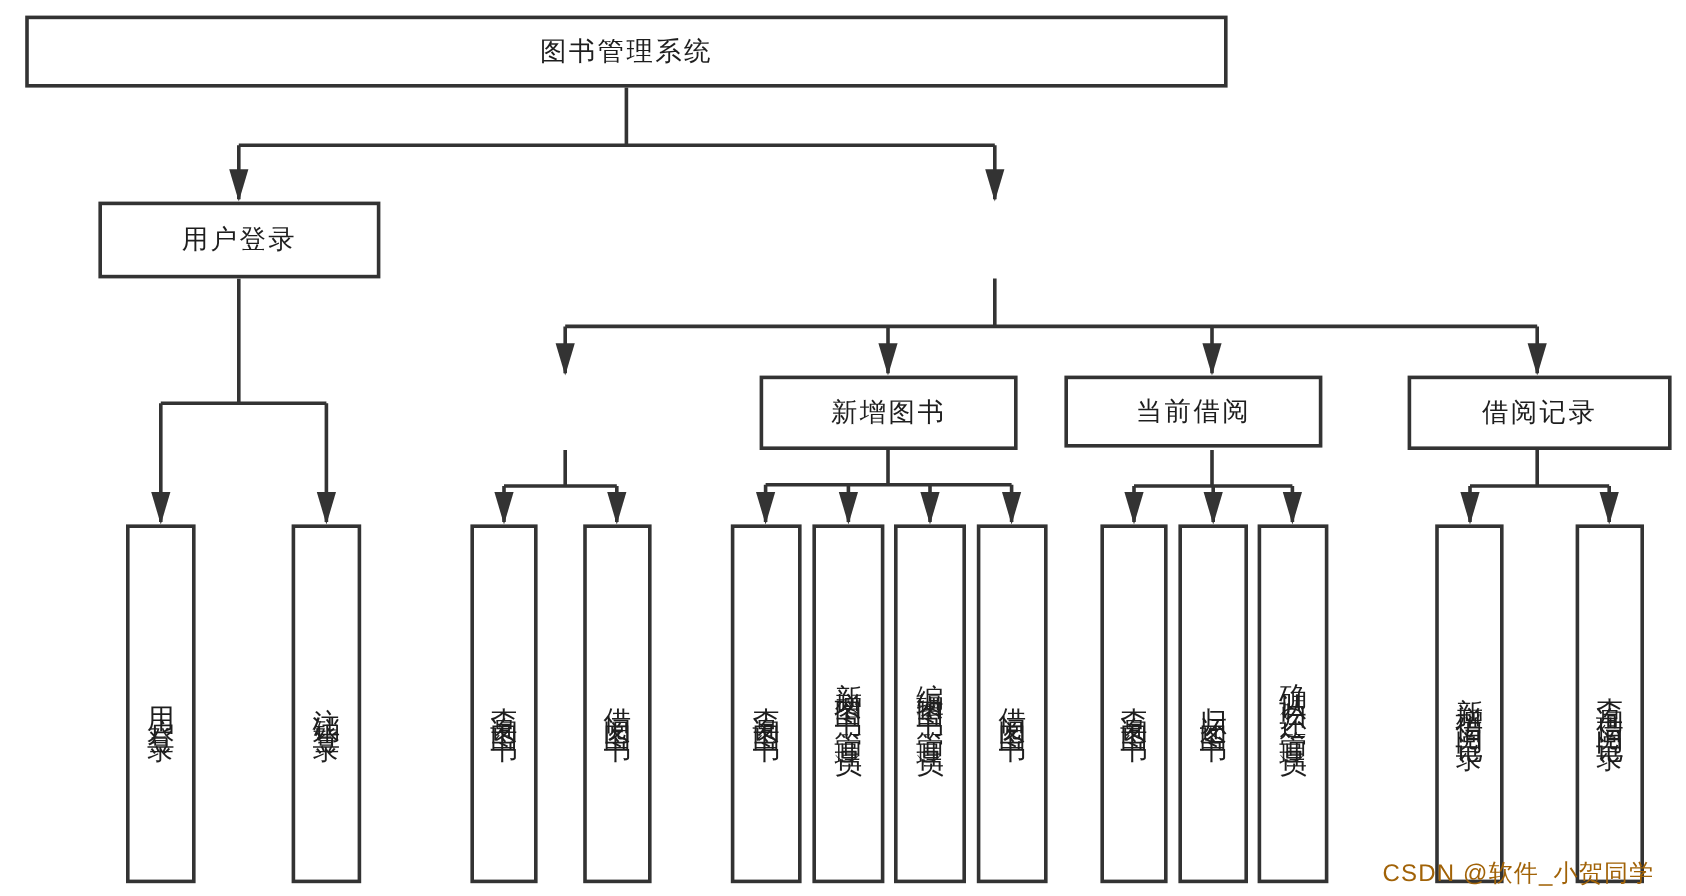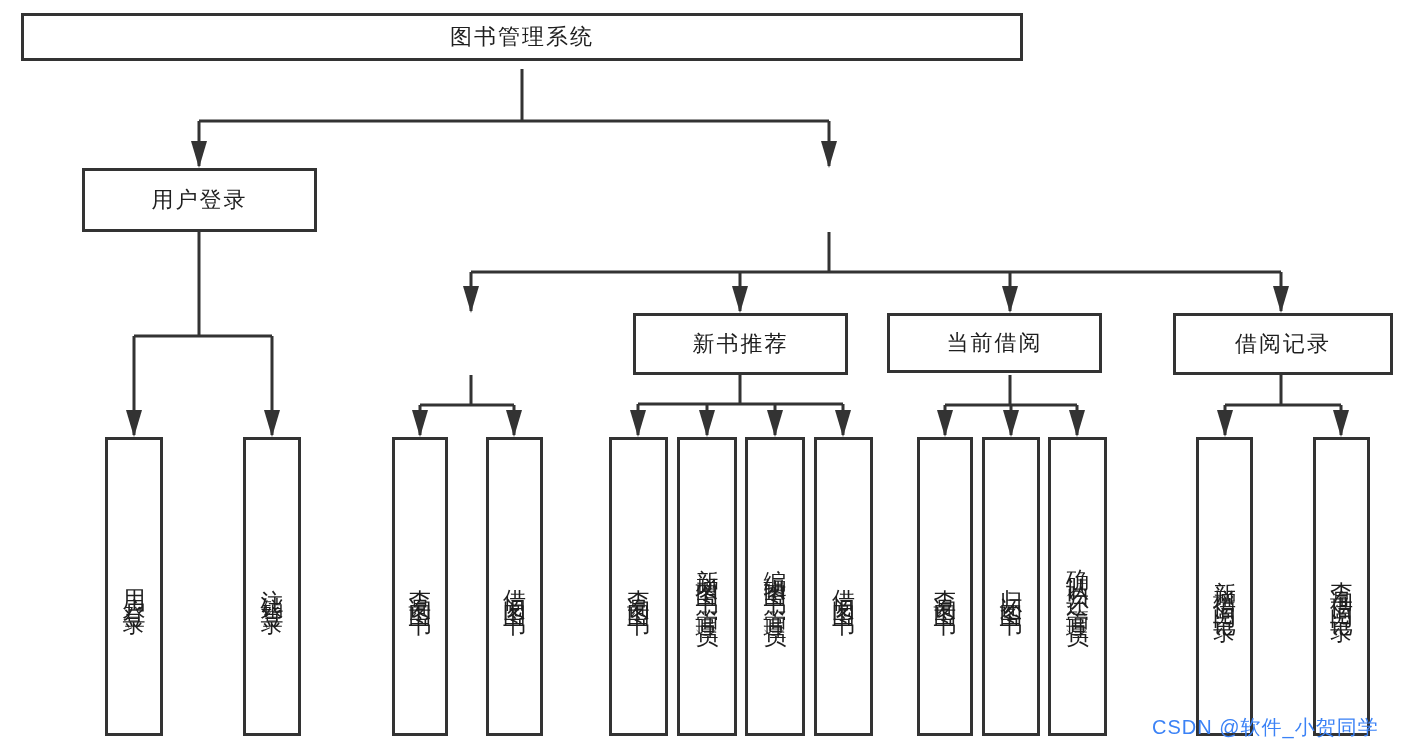--- a/index.html
+++ b/index.html
@@ -30,21 +30,21 @@
     text-orientation:mixed;
     font-size:23px;
     letter-spacing:8px;
     line-height:1;
   }
   .watermark{
     position:absolute;
     left:1152px;top:714px;
     font-size:20px;
     letter-spacing:1px;
-    color:#3b82f6;
+    color:#a16207;
     white-space:nowrap;
     z-index:3;
   }
 </style>
 </head>
 <body>
 
 <div class="stage">
 
   <svg class="connectors" viewBox="0 0 1405 747" xmlns="http://www.w3.org/2000/svg">
@@ -80,30 +80,30 @@
       <polygon points="767,410 783,410 775,437"></polygon>
       <polygon points="835,410 851,410 843,437"></polygon>
       <polygon points="937,410 953,410 945,437"></polygon>
       <polygon points="1003,410 1019,410 1011,437"></polygon>
       <polygon points="1069,410 1085,410 1077,437"></polygon>
       <polygon points="1217,410 1233,410 1225,437"></polygon>
       <polygon points="1333,410 1349,410 1341,437"></polygon>
     </g>
   </svg>
 
-  <div class="node hbox" style="left:21px;top:13px;width:1002px;height:48px">
+  <div class="node hbox" style="left:21px;top:13px;width:1002px;height:60px">
     <span>图书管理系统</span>
   </div>
 
   <div class="node hbox" style="left:82px;top:168px;width:235px;height:64px">
     <span>用户登录</span>
   </div>
 
   <div class="node hbox" style="left:633px;top:313px;width:215px;height:62px">
-    <span>新书推荐</span>
+    <span>新增图书</span>
   </div>
   <div class="node hbox" style="left:887px;top:313px;width:215px;height:60px">
     <span>当前借阅</span>
   </div>
   <div class="node hbox" style="left:1173px;top:313px;width:220px;height:62px">
     <span>借阅记录</span>
   </div>
 
   <div class="node leaf" style="left:105px;top:437px;width:58px;height:299px">
     <span>用户登录</span>

